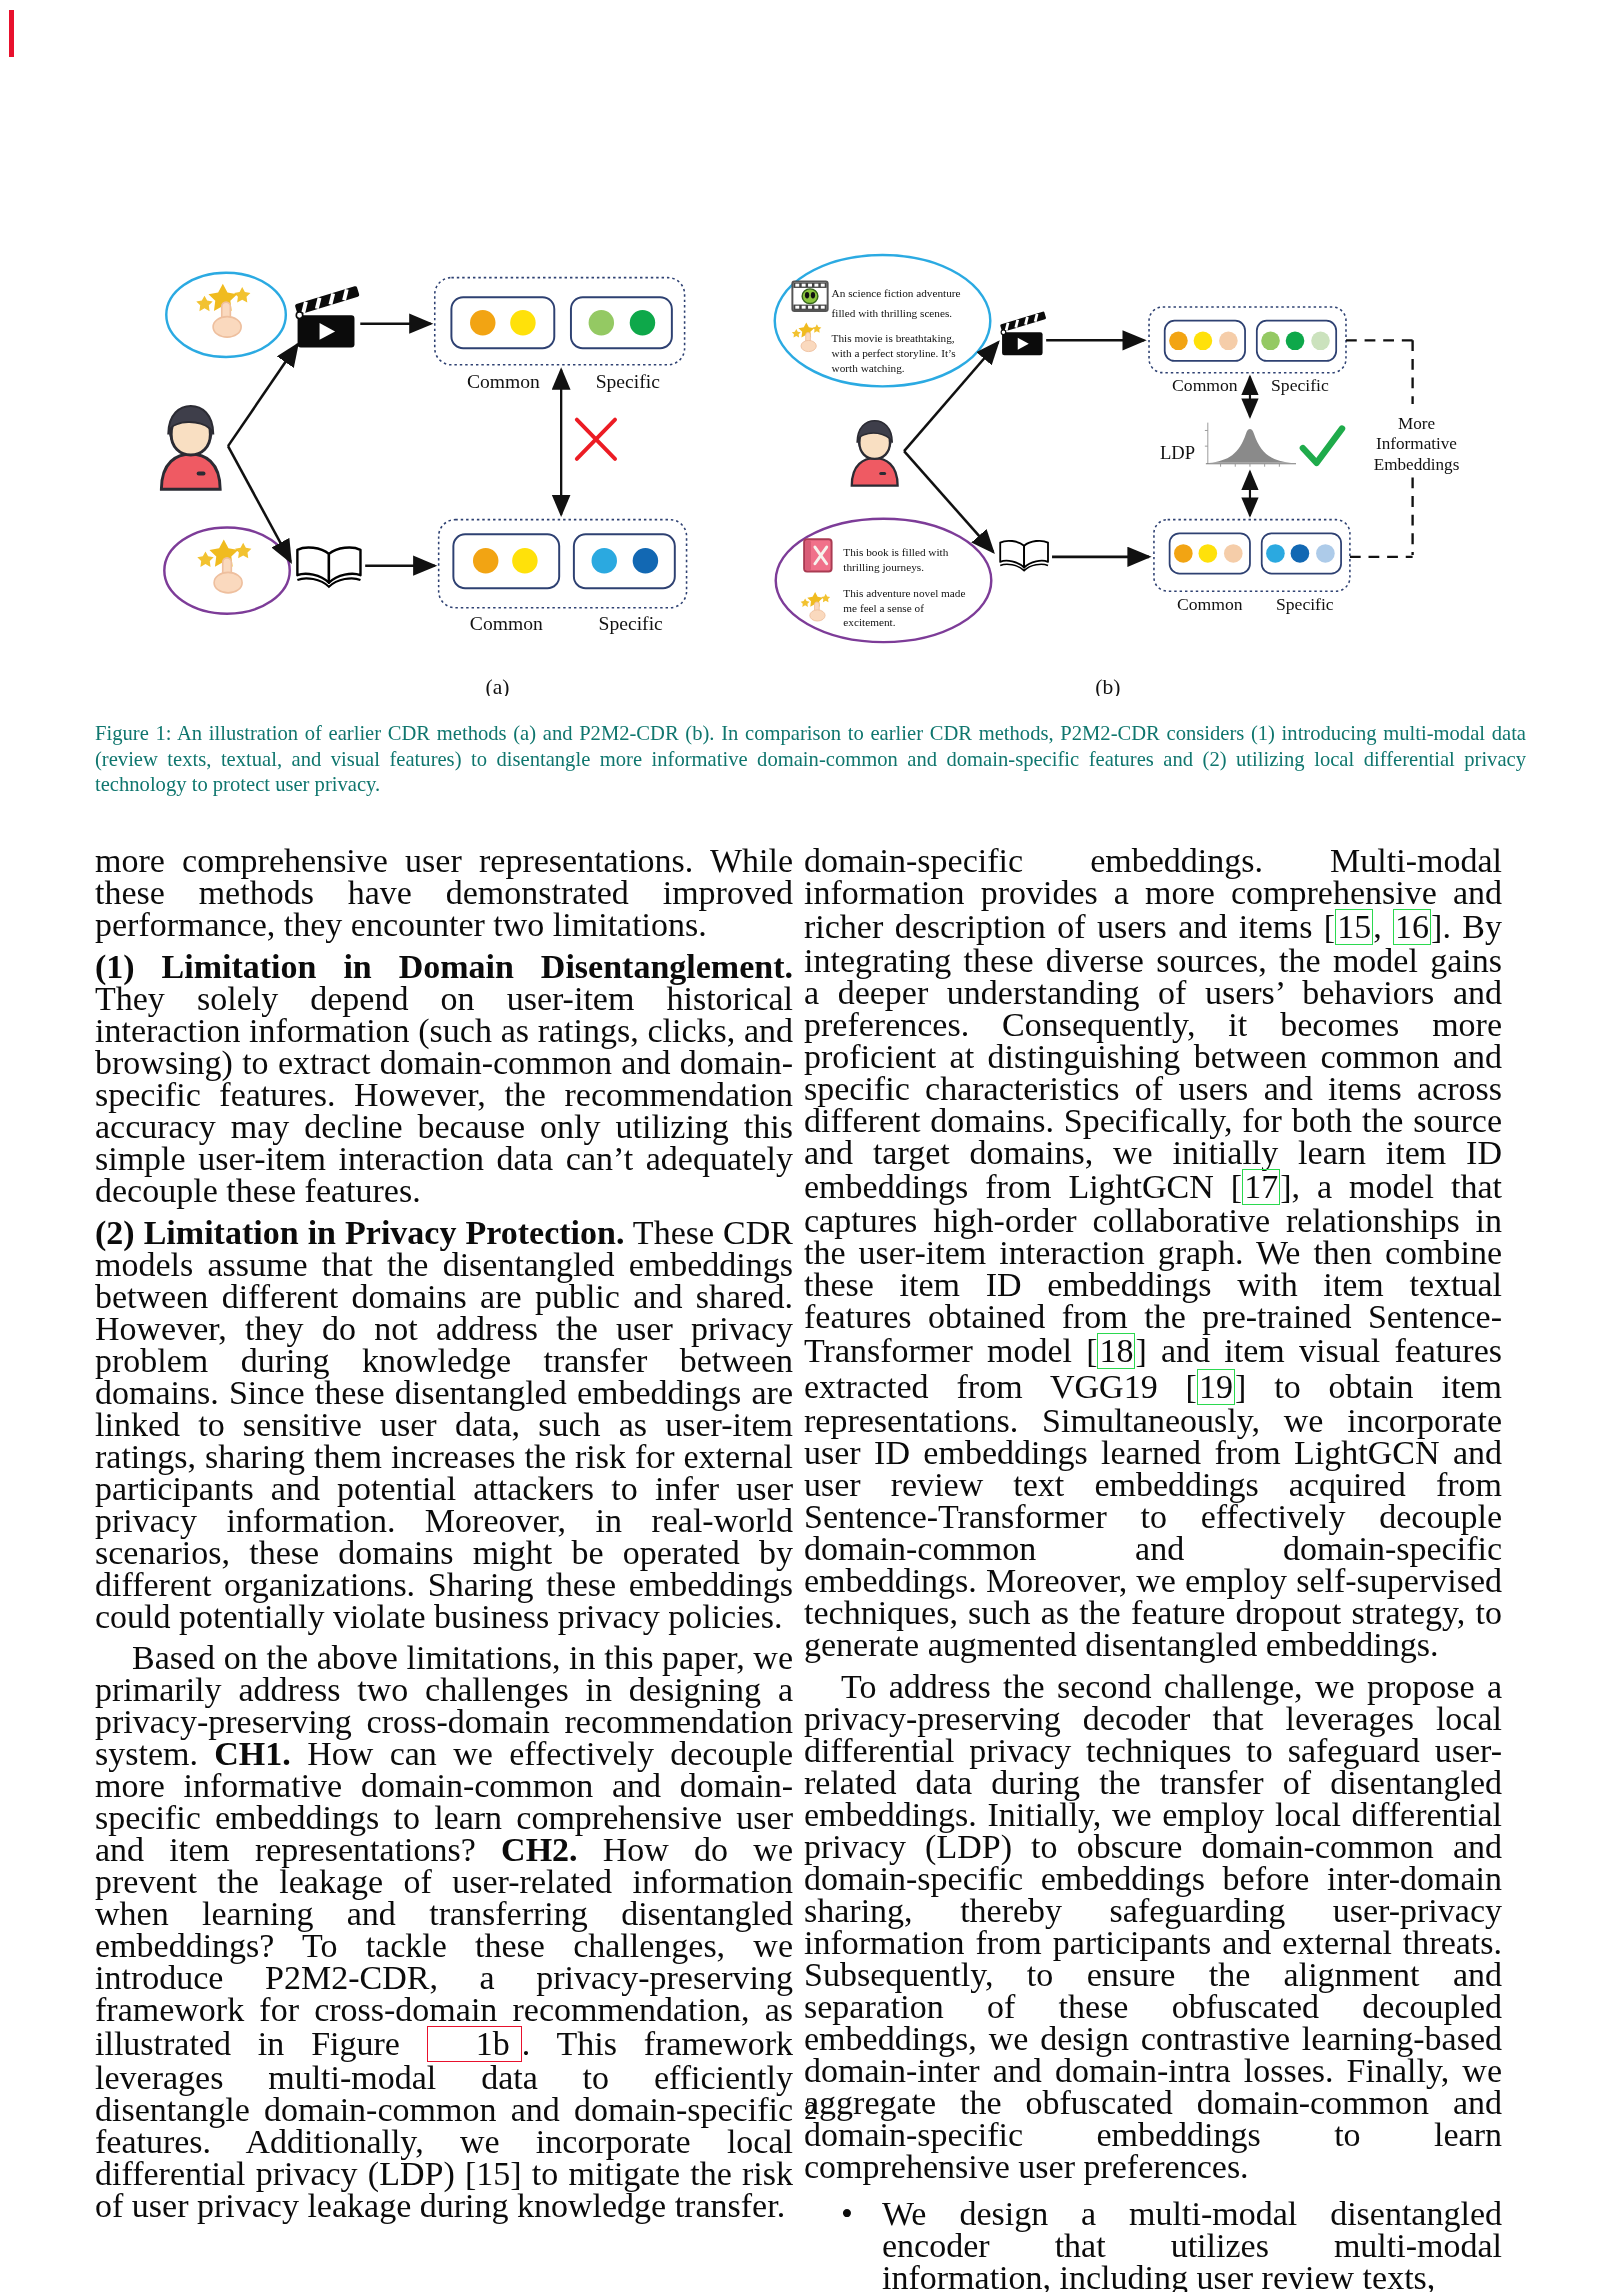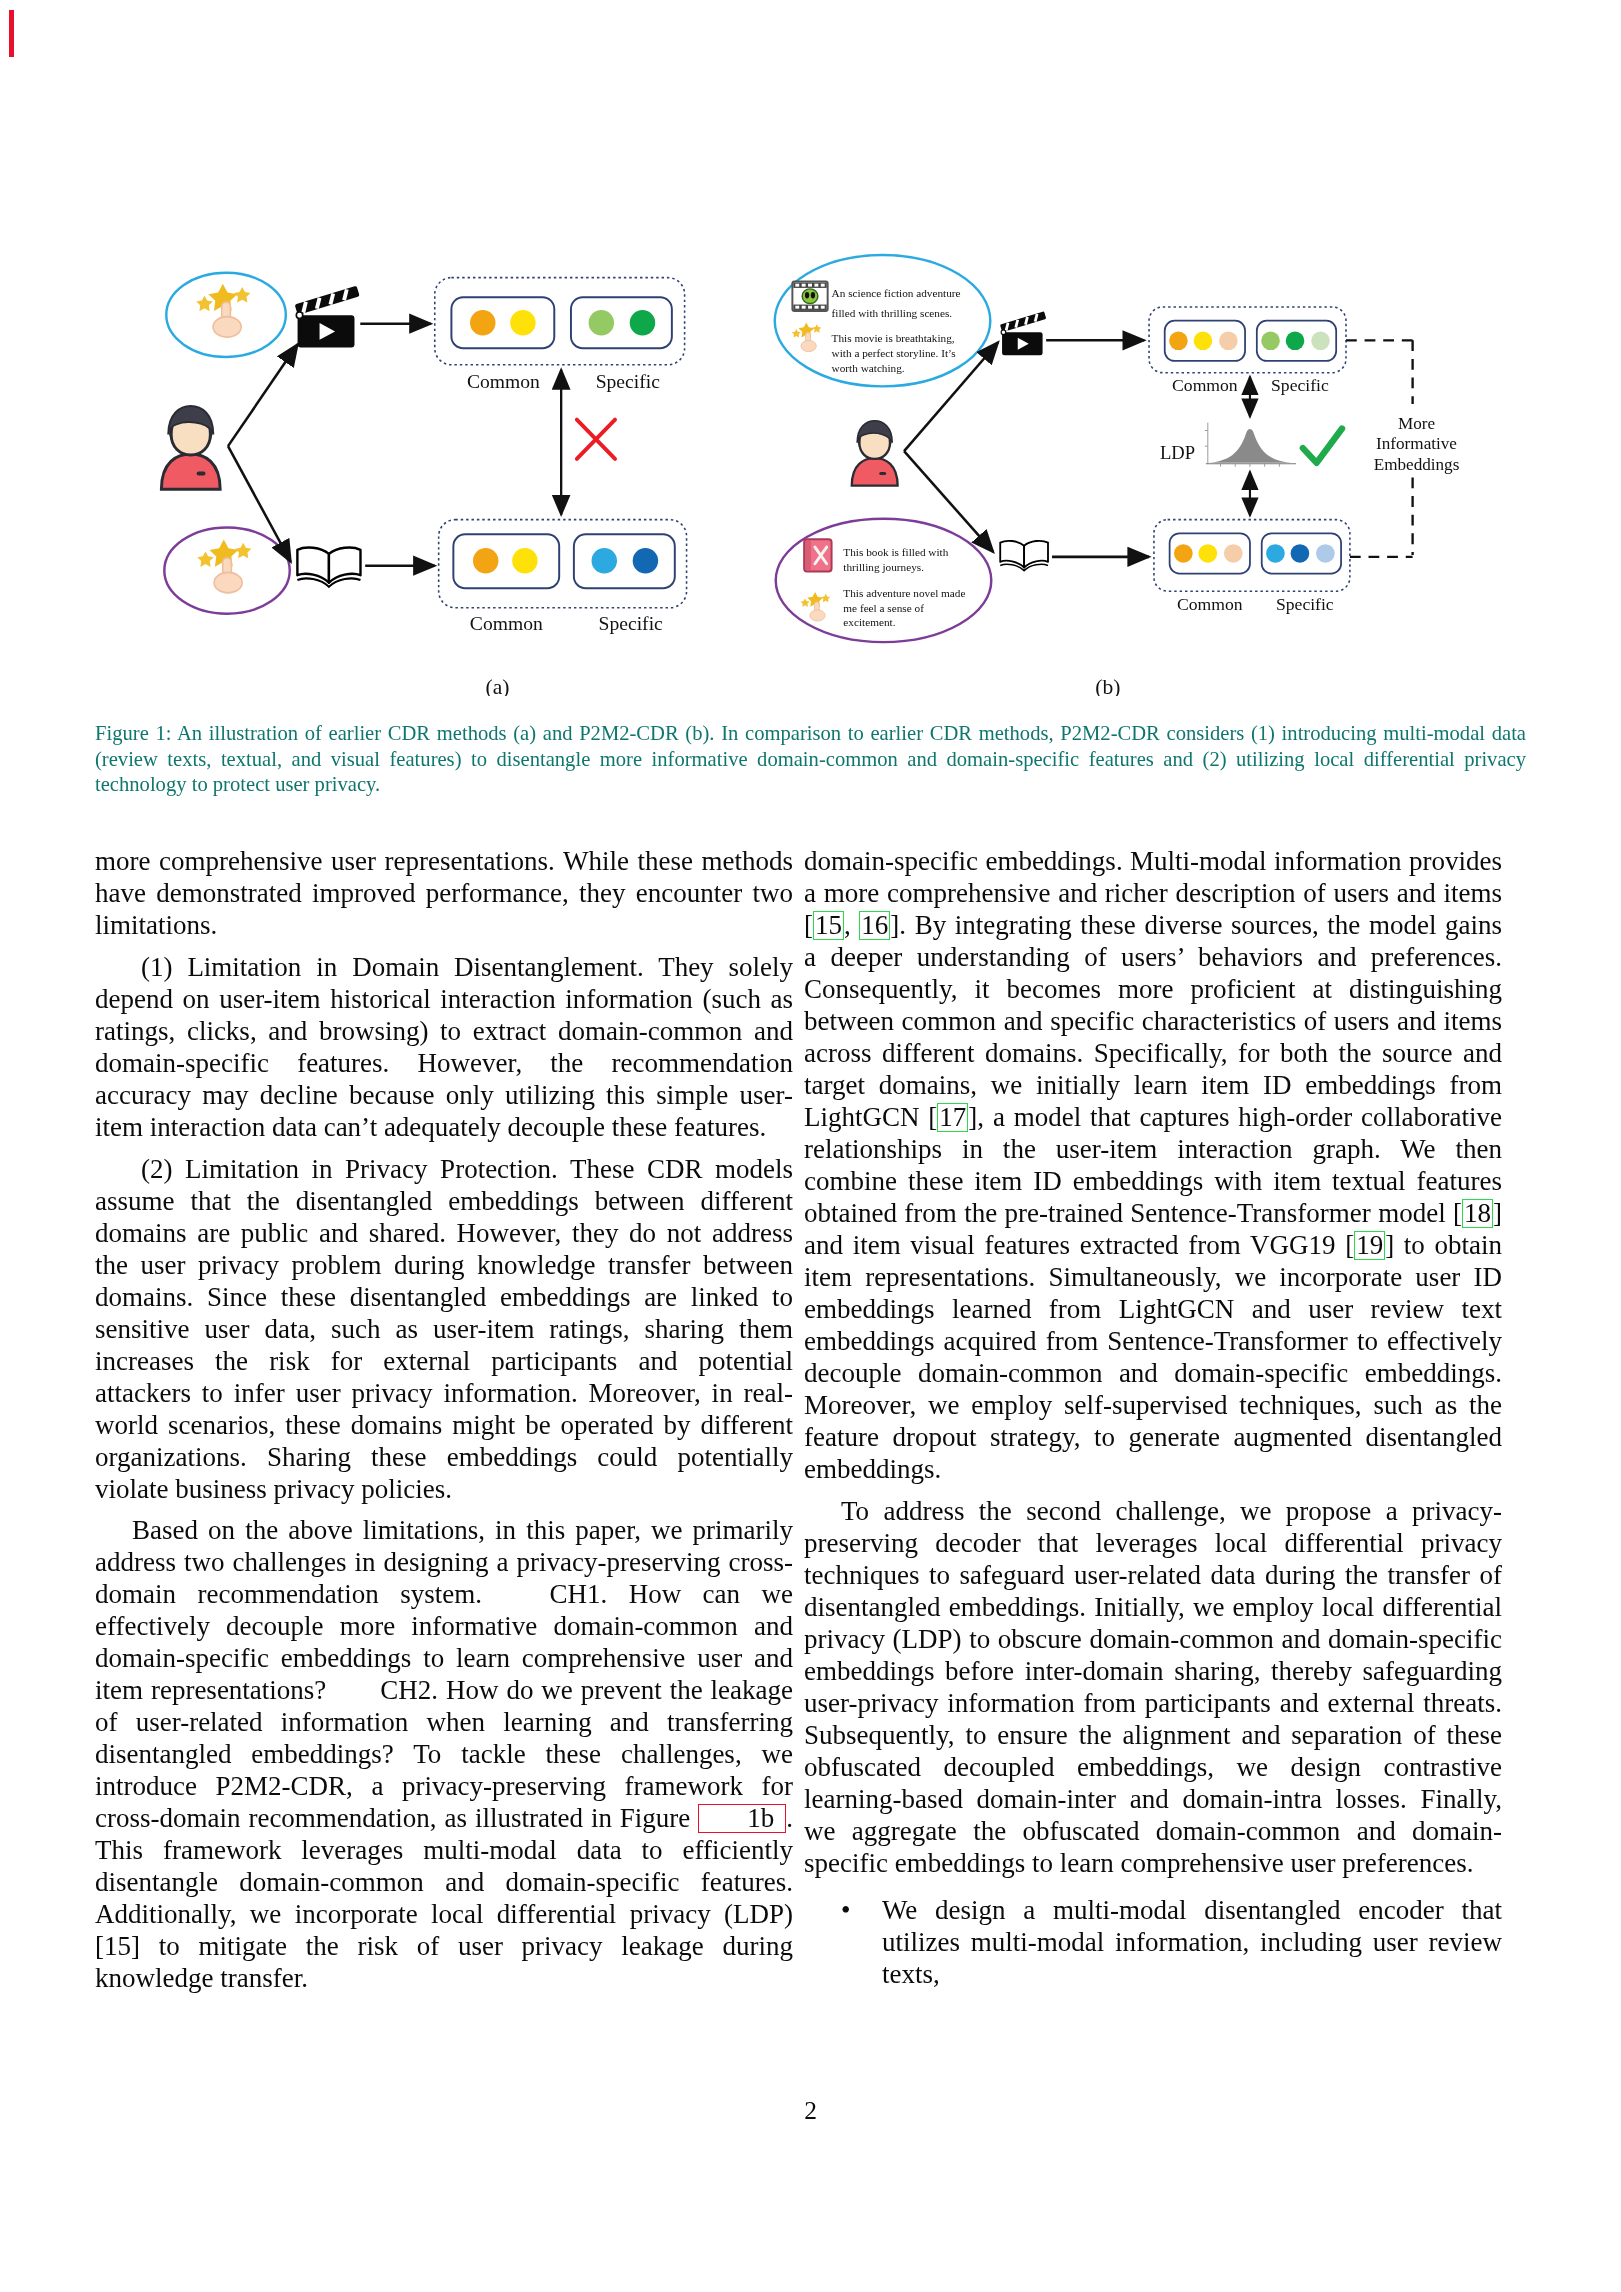--- a/index.html
+++ b/index.html
@@ -2,27 +2,27 @@
 <html><head>
 <meta charset="utf-8">
 <style>
   html,body{margin:0;padding:0;background:#fff;}
   .page{position:relative;width:1621px;height:2293px;background:#ffffff;overflow:hidden;
         font-family:"Liberation Serif","DejaVu Serif",serif;color:#0b0b0b;}
   .artifact{position:absolute;left:8.8px;top:9.8px;width:4.9px;height:47px;background:#e8112d;}
   .figure-wrap{position:absolute;left:66px;top:162px;width:1490px;height:534px;}
   .caption{position:absolute;left:95px;top:721px;width:1431px;font-size:20.6px;line-height:25.5px;
            text-align:justify;color:#0f766e;}
-  .col{position:absolute;top:845px;width:698px;font-size:27px;line-height:32px;text-align:justify;}
+  .col{position:absolute;top:845px;width:698px;font-size:34px;line-height:32px;text-align:justify;}
   .col-left{left:95px;}
   .col-right{left:804px;}
   .para{margin:0 0 9.8px 0;}
   .para.indent{text-indent:37px;}
   .para.cont{text-align-last:justify;}
-  .seg-b{font-weight:normal;margin-left:46px;}
+  .seg-b{font-weight:bold;}
   .seg-cite{border:1.5px solid #2bd94f;padding:0 1px;line-height:1;display:inline-block;}
   .seg-figref{border:1.5px solid #e8112d;padding:0 11px;line-height:1;display:inline-block;}
   .bullet-item{display:flex;margin:15.7px 0 0 37px;}
   .bullet-dot{width:41px;flex:0 0 41px;}
   .bullet-text{flex:1;text-align:justify;}
   .pagenum{position:absolute;left:0;top:2096px;width:100%;text-align:center;font-size:25.5px;}
   svg text{font-family:"Liberation Serif","DejaVu Serif",serif;fill:#111;}
 </style>
 </head>
 <body>

